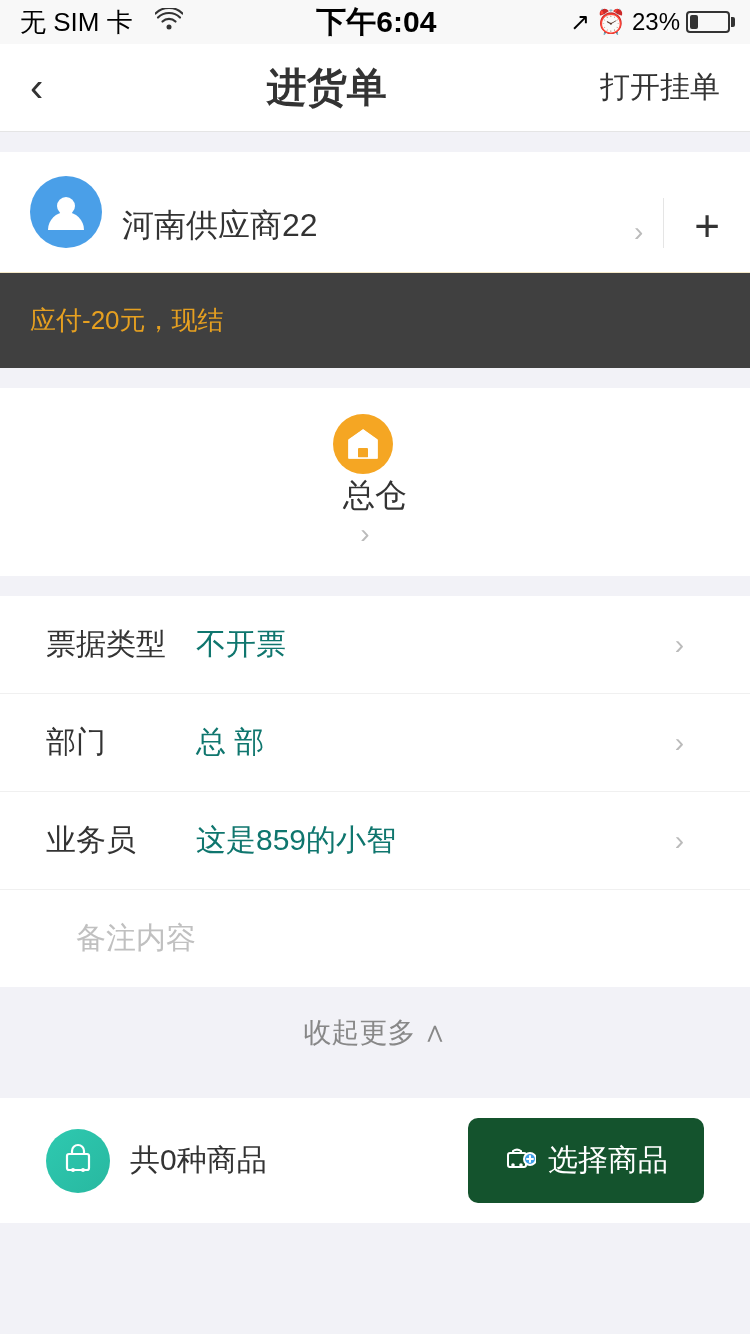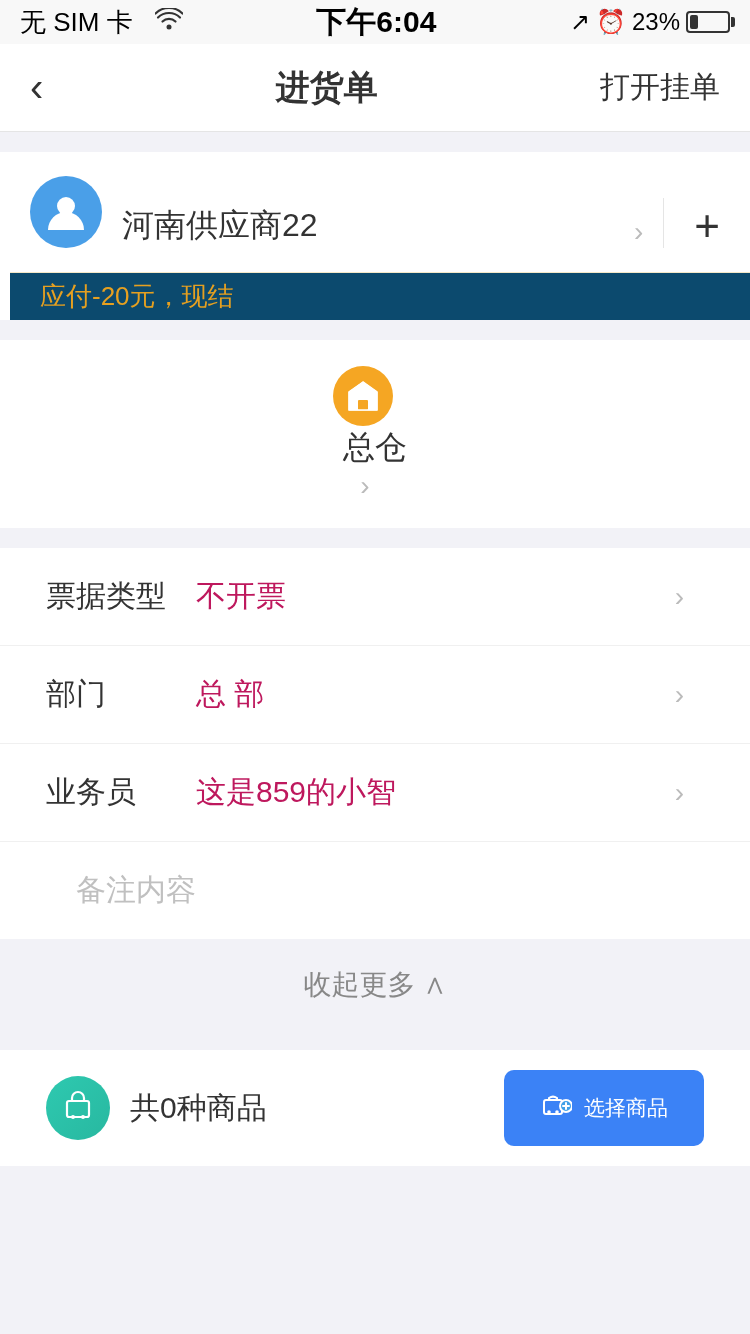--- a/index.html
+++ b/index.html
@@ -46,21 +46,21 @@
       padding: 0 30px;
       border-bottom: 1px solid #e5e5e5;
     }
     .nav-back {
       font-size: 40px;
       color: #333;
       cursor: pointer;
       padding: 10px 10px 10px 0;
     }
     .nav-title {
-      font-size: 34px;
+      font-size: 40px;
       font-weight: 600;
       color: #333;
       text-align: right;
     }
     .nav-action {
       font-size: 30px;
       color: #333;
       cursor: pointer;
     }
 
@@ -108,26 +108,25 @@
     }
     .plus-btn {
       font-size: 44px;
       color: #333;
       cursor: pointer;
       line-height: 1;
     }
 
     
     .notice-bar {
-      background: #0c4a6e;
-      padding: 6px 30px;
+      background: #404040;
+      padding: 30px 30px;
       font-size: 26px;
       color: #e6a020;
       border-top: 1px solid #f5e9c8;
-      margin-left: 10px;
     }
 
     
     .warehouse-row {
       display: flex;
       align-items: center;
       padding: 26px 30px;
       background: #fff;
       margin-top: 20px;
       flex-direction: column;
@@ -160,21 +159,21 @@
     }
     .form-row:last-child { border-bottom: none; }
     .form-label {
       font-size: 30px;
       color: #333;
       min-width: 120px;
     }
     .form-value {
       flex: 1;
       font-size: 30px;
-      color: #be185d;
+      color: #0f766e;
       margin-left: 30px;
     }
     .form-placeholder {
       flex: 1;
       font-size: 30px;
       color: #c0c0c0;
       margin-left: 30px;
     }
 
     
@@ -207,23 +206,23 @@
       flex-shrink: 0;
       margin-right: 20px;
       background: linear-gradient(135deg, #2ec9b0, #28b8a0);
     }
     .product-count {
       flex: 1;
       font-size: 30px;
       color: #333;
     }
     .select-btn {
-      background: #3b82f6;
+      background: #14532d;
       color: #fff;
-      font-size: 21px;
+      font-size: 30px;
       padding: 22px 36px;
       border-radius: 10px;
       display: flex;
       align-items: center;
       gap: 12px;
       cursor: pointer;
       white-space: nowrap;
     }
 
     

